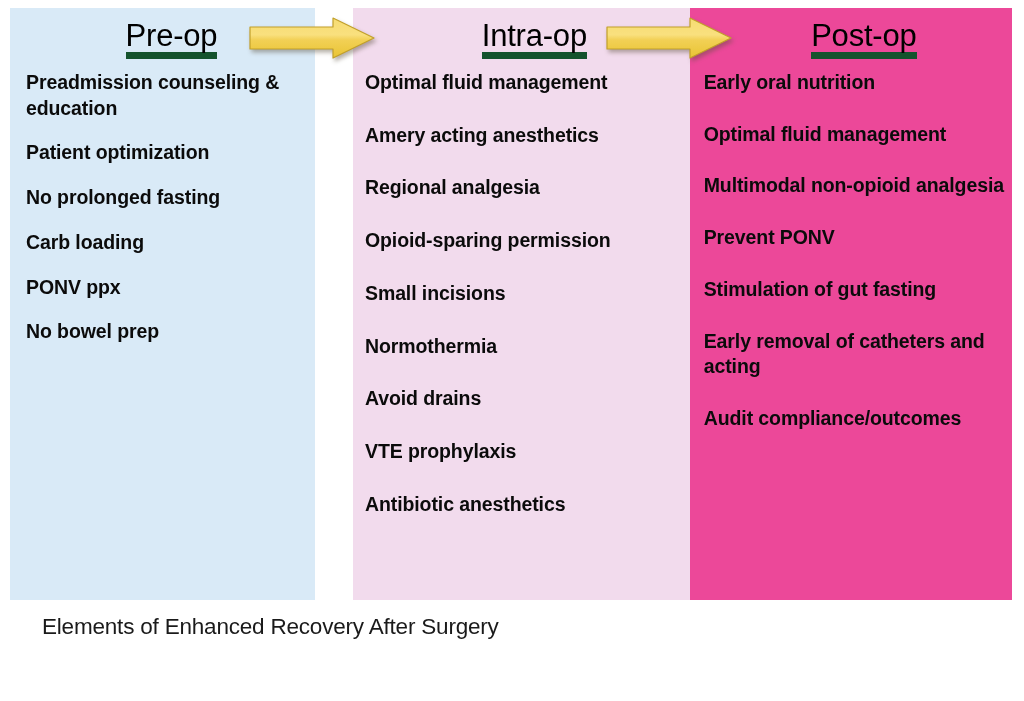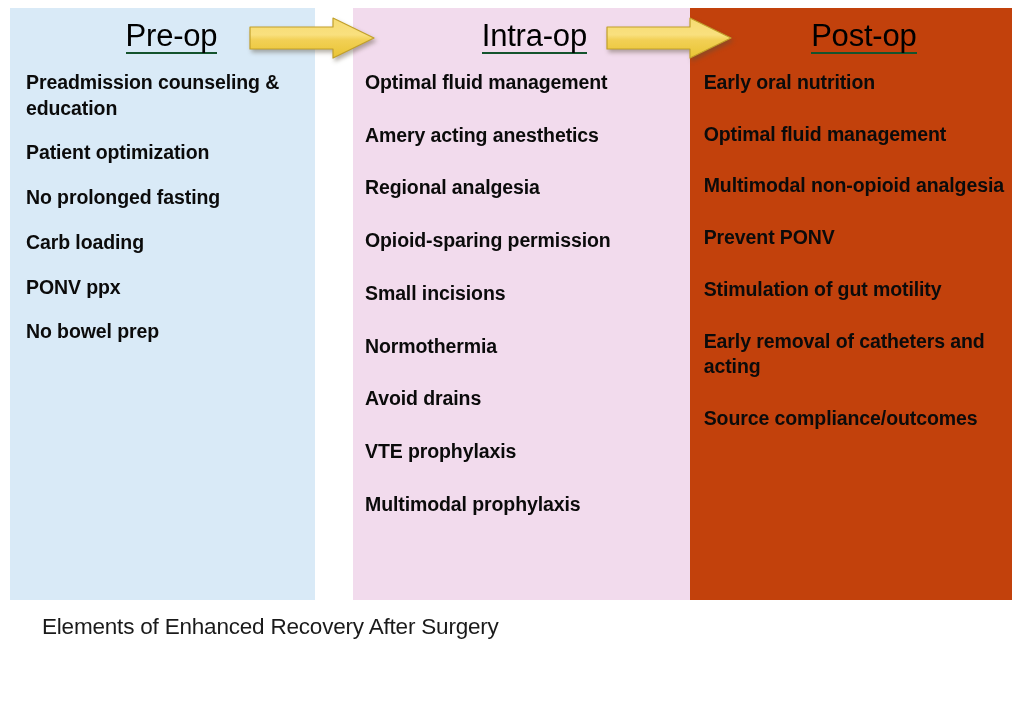--- a/index.html
+++ b/index.html
@@ -38,36 +38,36 @@
   }
 
   .panel {
     position: relative;
     box-sizing: border-box;
     padding: 0;
     overflow: hidden;
   }
   .panel.preop  { width: 317px; background: #d9eaf7; }
   .panel.intraop{ width: 350px; background: #f2dbed; margin-left: 38px; }
-  .panel.postop { width: 335px; background: #c2410c; }
+  .panel.postop { width: 335px; background: #ec4899; }
 
   .panel-title {
     text-align: center;
     font-size: 31px;
     font-weight: 400;
     color: #000000;
     line-height: 1;
     letter-spacing: -0.2px;
     padding-top: 12px;
     height: 46px;
     box-sizing: border-box;
   }
   .panel-title span {
     display: inline-block;
-    border-bottom: 2px solid #14532d;
+    border-bottom: 7px solid #14532d;
     padding-bottom: 1px;
   }
   .panel.preop   .panel-title { padding-left: 18px; }
   .panel.intraop .panel-title { padding-left: 26px; }
   .panel.postop  .panel-title { padding-left: 26px; }
 
   .item-list {
     list-style: none;
     margin: 0;
     padding: 0;
@@ -153,36 +153,36 @@
       </div>
       <ul class="item-list">
         <li class="item">Optimal fluid management</li>
         <li class="item">Amery acting anesthetics</li>
         <li class="item">Regional analgesia</li>
         <li class="item">Opioid-sparing permission</li>
         <li class="item">Small incisions</li>
         <li class="item">Normothermia</li>
         <li class="item">Avoid drains</li>
         <li class="item">VTE prophylaxis</li>
-        <li class="item">Multimodal prophylaxis</li>
+        <li class="item">Antibiotic anesthetics</li>
       </ul>
     </div>
 
     <div class="panel postop">
       <div class="panel-title">
         <span>Post-op</span>
       </div>
       <ul class="item-list">
         <li class="item">Early oral nutrition</li>
         <li class="item">Optimal fluid management</li>
         <li class="item">Multimodal non-opioid analgesia</li>
         <li class="item">Prevent PONV</li>
-        <li class="item">Stimulation of gut motility</li>
+        <li class="item">Stimulation of gut fasting</li>
         <li class="item">Early removal of catheters and acting</li>
-        <li class="item">Source compliance/outcomes</li>
+        <li class="item">Audit compliance/outcomes</li>
       </ul>
     </div>
 
   </div>
 
   <div class="arrow" id="arrow-1">
     <svg viewBox="0 0 126 42" preserveAspectRatio="none" aria-hidden="true">
       <defs>
         <linearGradient id="ag1" x1="0" y1="0" x2="0" y2="1">
           <stop offset="0%" stop-color="#f6dc72"></stop>

